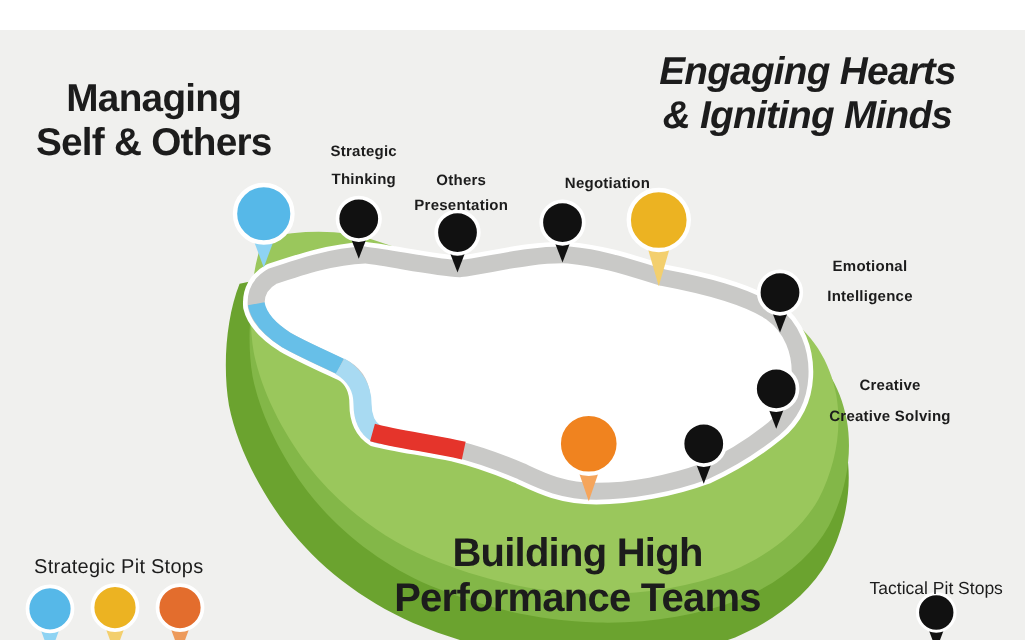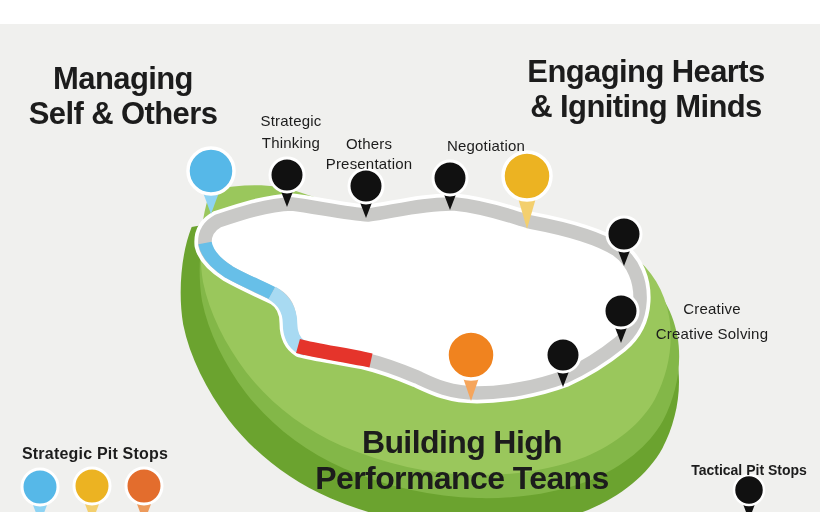--- a/index.html
+++ b/index.html
@@ -17,42 +17,42 @@
     position:absolute;
     transform:translateX(-50%);
     text-align:center;
     font-weight:700;
     font-size:31px;
     line-height:35px;
     letter-spacing:-0.6px;
     white-space:nowrap;
   }
   #h-managing{left:123px;top:37px;}
-  #h-engaging{left:646px;top:30px;}
+  #h-engaging{left:646px;top:15px;font-style:italic;}
   #h-building{left:462px;top:400px;font-size:32px;line-height:36px;}
   .lbl{
     position:absolute;
     transform:translateX(-50%);
     text-align:center;
-    font-weight:400;
-    font-size:15px;
+    font-weight:700;
+    font-size:12px;
     line-height:22px;
     letter-spacing:0.2px;
     white-space:nowrap;
   }
   #lbl-strategic{left:291px;top:86px;}
   #lbl-power{left:369px;top:110px;line-height:20px;}
   #lbl-negotiation{left:486px;top:111px;}
   #lbl-emotional{left:696px;top:177px;line-height:24px;}
   #lbl-creative{left:712px;top:272px;line-height:25px;}
   #lbl-competency{left:682px;top:344px;line-height:25px;}
   .legend-lbl{
     position:absolute;
     transform:translateX(-50%);
-    font-weight:700;
+    font-weight:400;
     white-space:nowrap;
   }
   #legend-strategic-lbl{left:95px;top:421px;font-size:16px;letter-spacing:0.2px;}
   #legend-tactical-lbl{left:749px;top:438px;font-size:14px;}
 </style>
 </head>
 <body>
 
 <div id="stage">
 
@@ -177,20 +177,24 @@
     <span>Strategic</span><br>
     <span>Thinking</span>
   </div>
   <div class="lbl" id="lbl-power">
     <span>Others</span><br>
     <span>Presentation</span>
   </div>
   <div class="lbl" id="lbl-negotiation">
     <span>Negotiation</span>
   </div>
+  <div class="lbl" id="lbl-emotional">
+    <span>Emotional</span><br>
+    <span>Intelligence</span>
+  </div>
   <div class="lbl" id="lbl-creative">
     <span>Creative</span><br>
     <span>Creative Solving</span>
   </div>
 
   <div class="legend-lbl" id="legend-strategic-lbl">Strategic Pit Stops</div>
   <div class="legend-lbl" id="legend-tactical-lbl">Tactical Pit Stops</div>
 
 </div>
 

